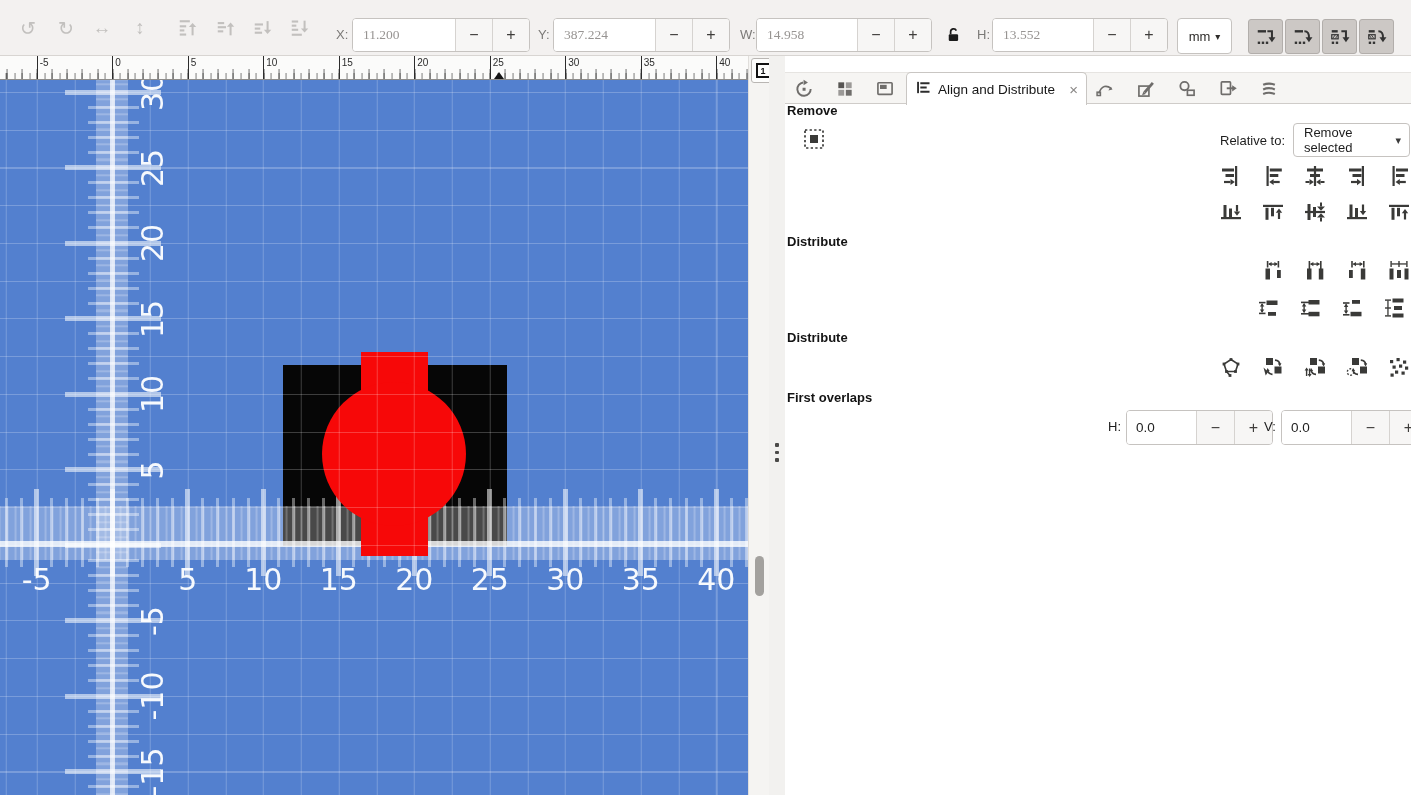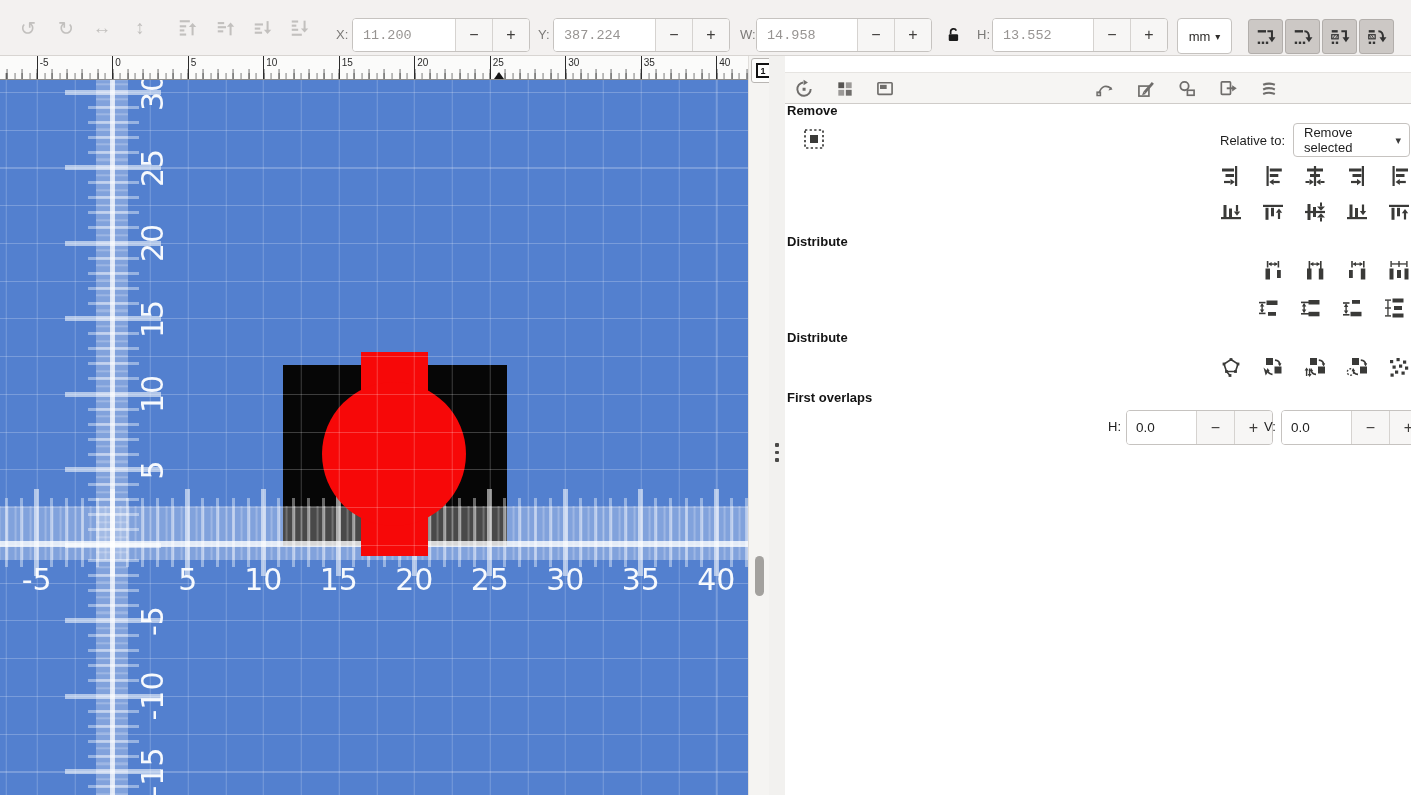--- a/index.html
+++ b/index.html
@@ -4,21 +4,21 @@
 <style>
   html,body{margin:0;padding:0;background:#e9e7e5;font-family:"Liberation Sans","DejaVu Sans",sans-serif;}
   #app{position:relative;width:1411px;height:795px;overflow:hidden;background:#fff;}
   .abs{position:absolute;}
   
   #toolbar{left:0;top:0;width:1411px;height:56px;background:#f3f1f0;border-bottom:1px solid #d8d5d2;box-sizing:border-box;}
   .tb-icon{width:26px;height:26px;top:15px;color:#c2c0be;display:flex;align-items:center;justify-content:center;font-size:19px;}
   .tb-icon svg{width:22px;height:22px;}
   .tb-label{top:27px;font-size:13px;color:#7b7977;}
   .spin{display:flex;height:34px;top:18px;border:1px solid #c6c3c0;border-radius:4px;overflow:hidden;background:#fff;box-sizing:border-box;}
-  .spin input{border:none;outline:none;height:100%;padding:0 0 0 10px;font-size:13.5px;font-family:Liberation Mono, monospace;background:#fff;box-sizing:border-box;}
+  .spin input{border:none;outline:none;height:100%;padding:0 0 0 10px;font-size:13.5px;font-family:Liberation Serif, serif;background:#fff;box-sizing:border-box;}
   .spin input.dim{color:#979492;}
   .spin .sb{width:37px;border-left:1px solid #d6d3d0;background:#f7f6f5;color:#3f3d3b;font-size:16px;display:flex;align-items:center;justify-content:center;cursor:default;}
   .unitbtn{top:18px;height:34px;border:1px solid #c6c3c0;border-radius:4px;background:#fff;display:flex;align-items:center;justify-content:center;gap:5px;font-size:13px;color:#2d2b29;}
   .toggle{top:19px;width:33px;height:33px;background:#ccc8c5;border:1px solid #b2aeab;border-radius:3px;display:flex;align-items:center;justify-content:center;color:#333;}
   .toggle svg{width:22px;height:22px;}
   
   #hruler{left:0;top:56px;width:748px;height:24px;background:#fbfbfa;border-bottom:1px solid #8e8c8a;box-sizing:border-box;}
   #hruler .minor,#hruler .mid{position:absolute;left:0;right:0;bottom:0;pointer-events:none;}
   #hruler .minor{height:6px;background:repeating-linear-gradient(to right,rgba(20,20,20,.55) 0 1px,transparent 1px 7.55px);background-position-x:6.55px;}
   #hruler .mid{height:10px;background:repeating-linear-gradient(to right,rgba(20,20,20,.6) 0 1px,transparent 1px 15.1px);background-position-x:6.55px;}
@@ -384,20 +384,30 @@
             <rect x="4" y="13" width="7" height="7" fill="#9b9997"></rect>
             <rect x="13" y="13" width="7" height="7" fill="#6f6d6b"></rect>
           </svg>
         </div>
       <div class="tab-ic" style="left:86px">
           <svg viewBox="0 0 24 24" width="100%" height="100%" fill="currentColor">
             <rect x="3.5" y="4.5" width="17" height="14" rx="1" fill="none" stroke="currentColor" stroke-width="2"></rect>
             <rect x="6" y="7" width="8" height="5"></rect>
           </svg>
         </div>
+      <div id="active-tab">
+        <span><svg viewBox="0 0 24 24" width="100%" height="100%" fill="currentColor">
+              <rect x="3" y="4" width="2.6" height="16"></rect>
+              <rect x="7.5" y="4.6" width="13" height="2.8"></rect>
+              <rect x="7.5" y="10.6" width="9" height="2.8"></rect>
+              <rect x="7.5" y="16.6" width="13" height="2.8"></rect>
+            </svg></span>
+        <span class="lbl">Align and Distribute</span>
+        <span class="cls">×</span>
+      </div>
       <div class="tab-ic" style="left:306px">
           <svg viewBox="0 0 24 24" width="100%" height="100%" fill="currentColor">
             <path d="M4.5 17.5 C8 7.5 14 7 19.5 11.5" fill="none" stroke="currentColor" stroke-width="2"></path>
             <path d="M21 12.6 l-5 1.1 3-4.4 z"></path>
             <rect x="2.5" y="15.8" width="4" height="4" fill="none" stroke="currentColor" stroke-width="1.8"></rect>
           </svg>
         </div>
       <div class="tab-ic" style="left:347px">
           <svg viewBox="0 0 24 24" width="100%" height="100%" fill="currentColor">
             <rect x="3.5" y="8.5" width="12" height="12" fill="none" stroke="currentColor" stroke-width="2"></rect>

